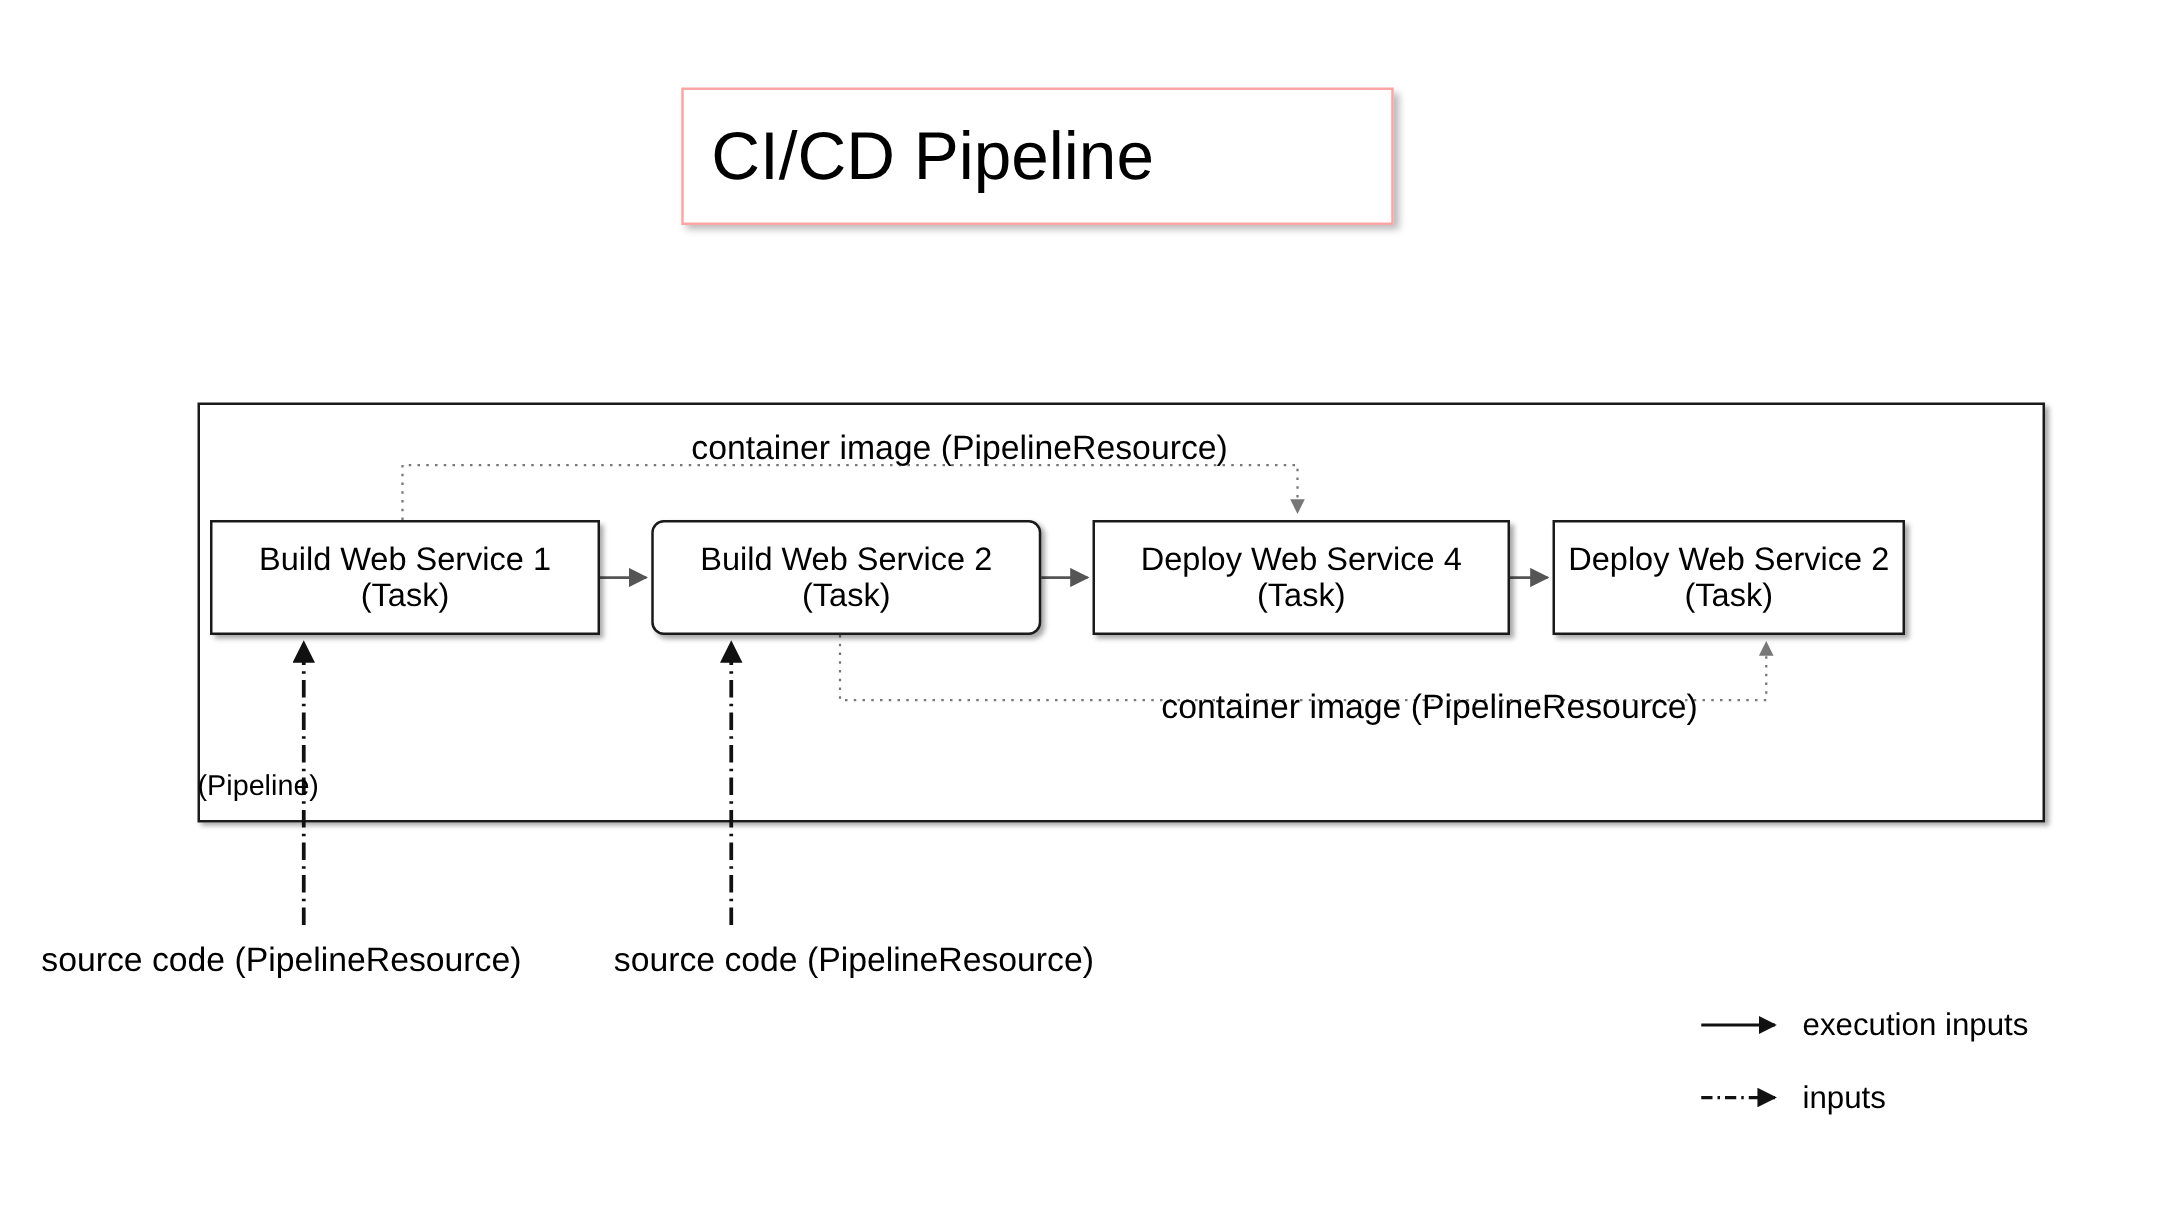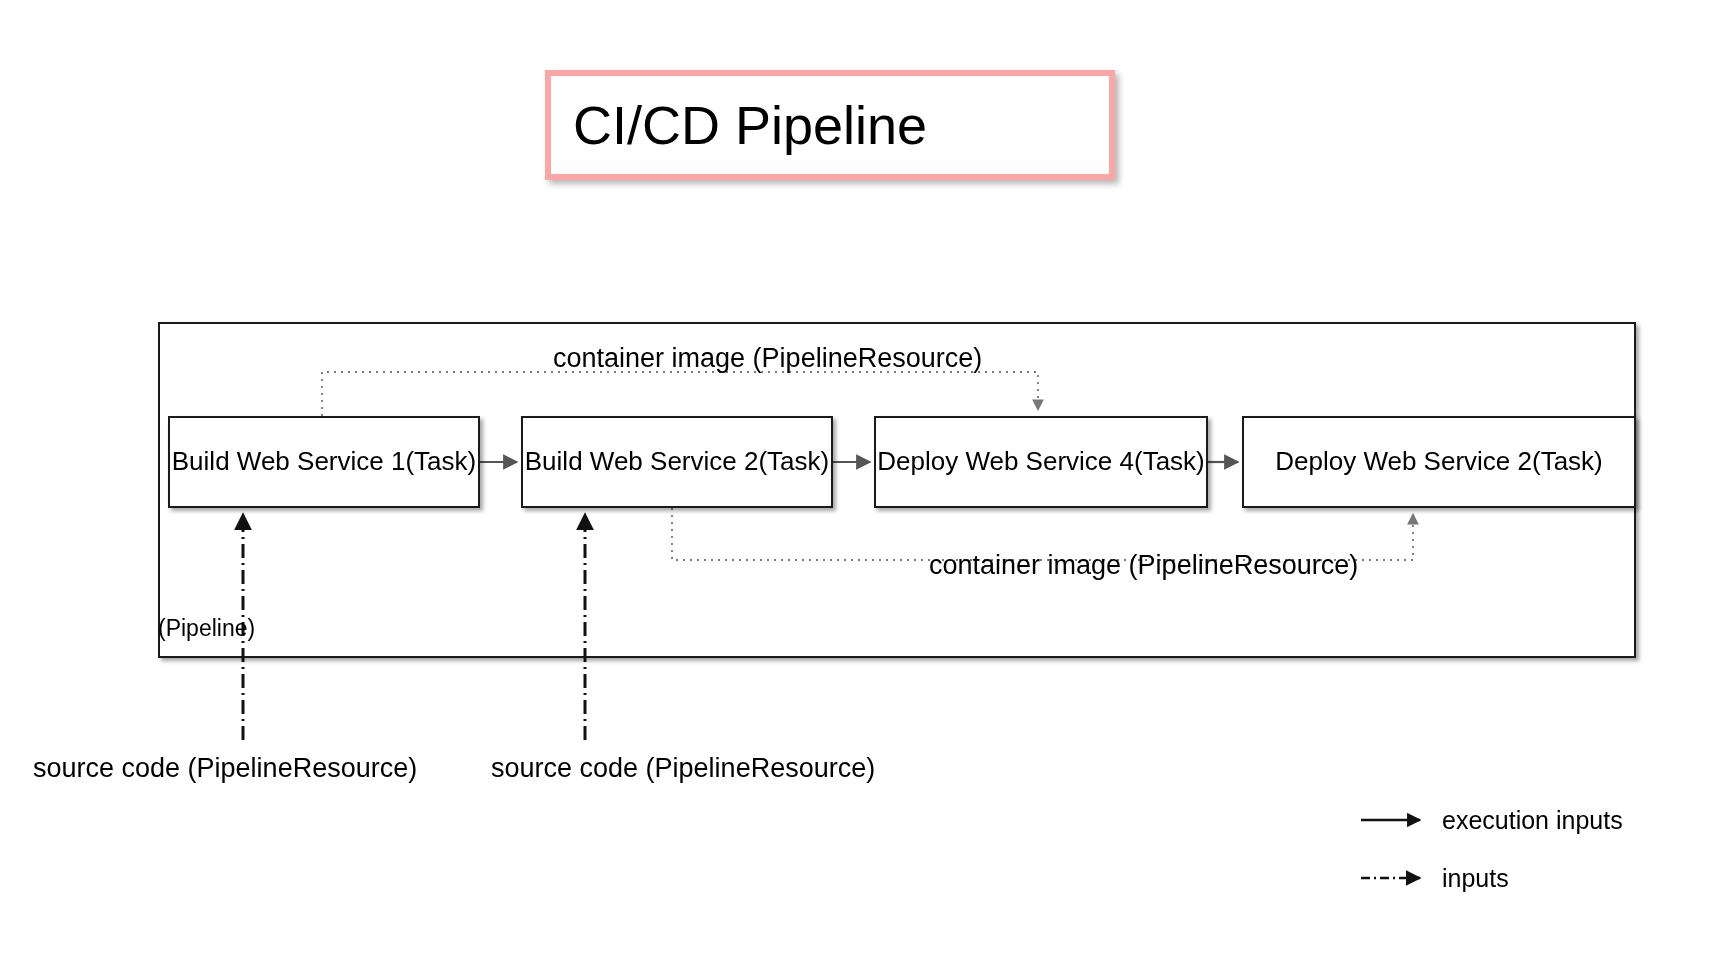--- a/index.html
+++ b/index.html
@@ -31,21 +31,21 @@
 
   
   #title-box {
     left: 545px;
     top: 70px;
     width: 570px;
     height: 110px;
     display: flex;
     align-items: center;
     justify-content: flex-start;
-    border: 6px solid #fca5a5;
+    border: 2px solid #fca5a5;
     box-shadow: 4px 4px 6px rgba(0,0,0,0.28);
   }
   #title-text {
     font-size: 54px;
     line-height: 1;
     padding-left: 22px;
     letter-spacing: 0px;
     white-space: nowrap;
   }
 
@@ -61,37 +61,38 @@
     left: 158px;
     top: 615px;
     width: 1478px;
     font-size: 23px;
   }
 
   
   .task-box {
     height: 92px;
     display: flex;
+    flex-direction: column;
     align-items: center;
     justify-content: center;
   }
   .task-title {
     font-size: 26px;
     line-height: 1.12;
     white-space: nowrap;
   }
   .task-sub {
     font-size: 26px;
     line-height: 1.12;
     white-space: nowrap;
   }
   #task-build-1 { left: 168px; top: 416px; width: 312px; }
-  #task-build-2 { left: 521px; top: 416px; width: 312px; }
+  #task-build-2 { left: 521px; top: 416px; width: 312px; border-radius: 10px; }
   #task-deploy-1 { left: 874px; top: 416px; width: 334px; }
-  #task-deploy-2 { left: 1242px; top: 416px; width: 394px; }
+  #task-deploy-2 { left: 1242px; top: 416px; width: 282px; }
 
   
   #wires {
     position: absolute;
     left: 0;
     top: 0;
     width: 1734px;
     height: 970px;
     pointer-events: none;
   }

